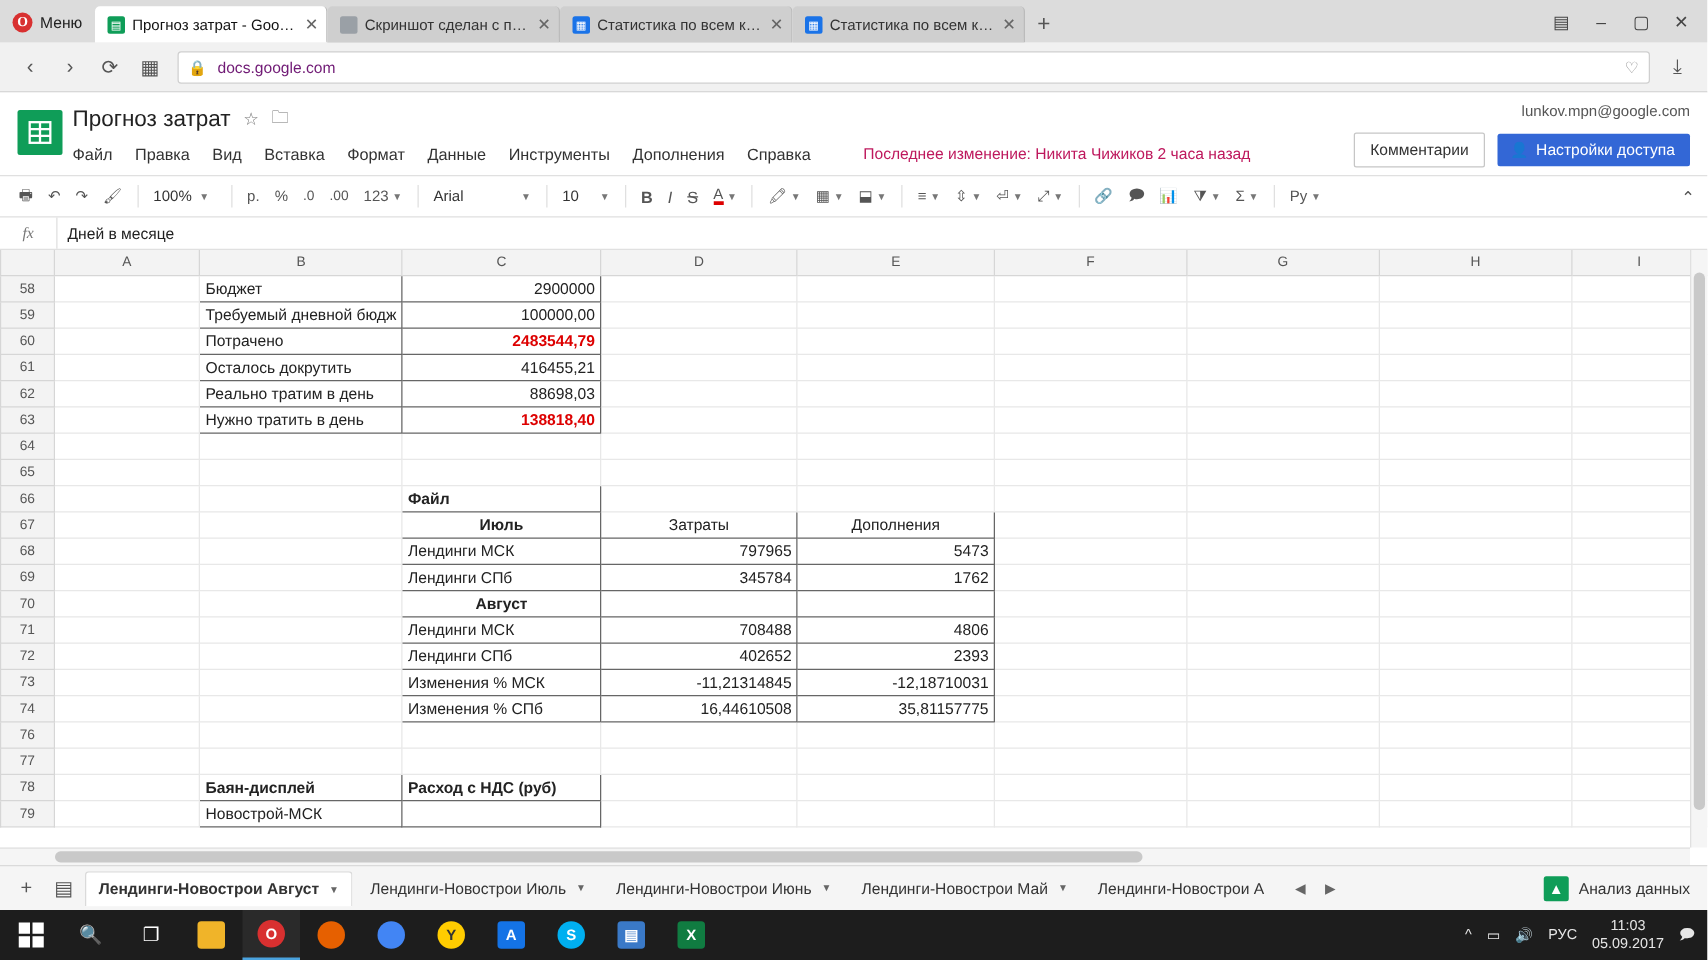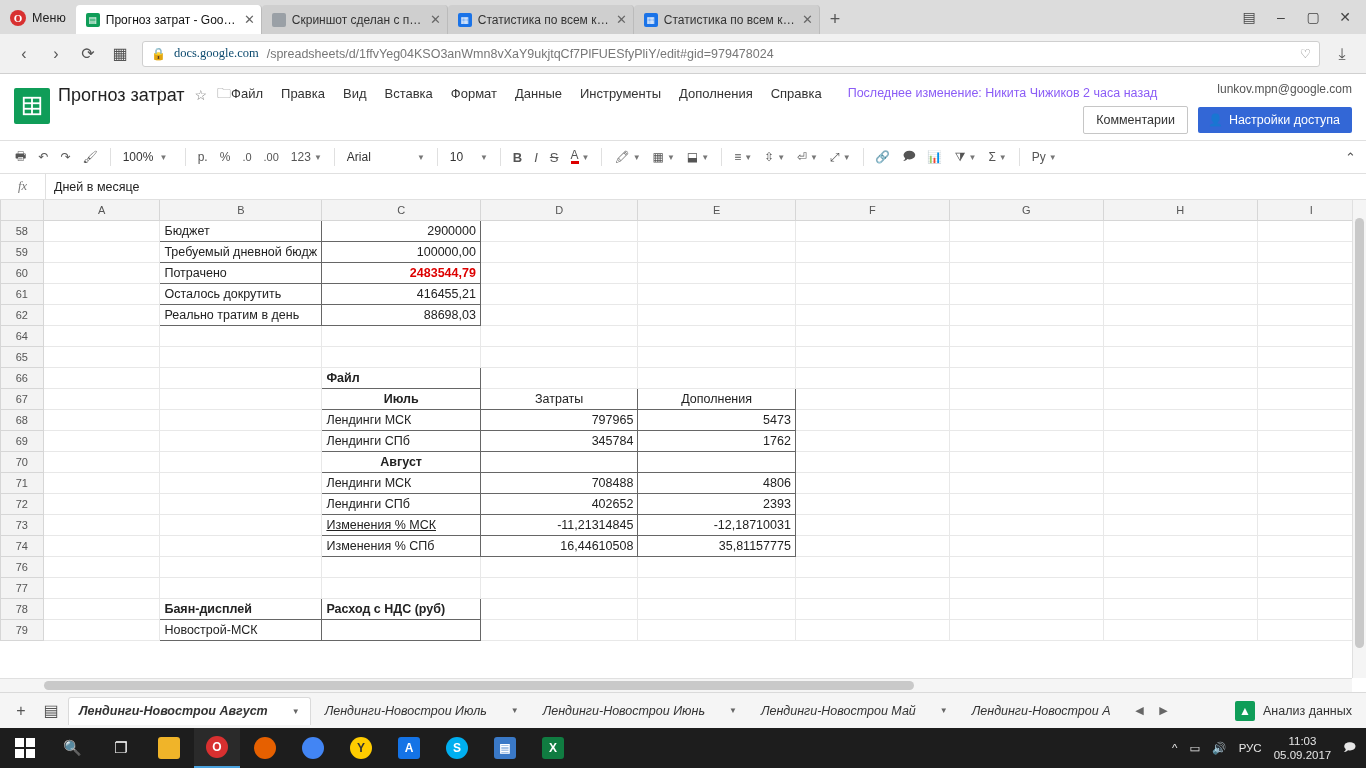--- a/index.html
+++ b/index.html
@@ -85,43 +85,43 @@
     color: #555; font-size: 16px;
   }
   .urlfield {
     flex: 1; height: 26px; background: #fff;
     border: 1px solid #cfcfcf; border-radius: 3px;
     display: flex; align-items: center; gap: 8px;
     padding: 0 8px; font-size: 12.5px; color: #333;
     margin: 0 4px;
   }
   .lock { color: #0a8f3c; font-size: 12px; }
-  .url-strong { color: #0c4a6e; font-family: Liberation Serif, serif; }
+  .url-strong { color: #701a75; }
   .url-rest { color: #777; }
   .urlfield .right-icons { margin-left: auto; display: flex; gap: 10px; color: #888; }
 
   
   .sheets { flex: 1; display: flex; flex-direction: column; background: #fff; }
   .sheets-head {
     display: flex; padding: 6px 8px 0 8px; height: 66px;
     position: relative;
   }
   .sheets-logo {
     width: 36px; height: 36px; background: #0f9d58;
     border-radius: 2px; margin: 8px 8px 0 6px;
     display: flex; align-items: center; justify-content: center;
     color: #fff;
   }
   .sheets-logo svg { width: 22px; height: 22px; }
-  .doc-col { display: flex; flex-direction: row; flex: 1; }
+  .doc-col { display: flex; flex-direction: column; flex: 1; }
   .doc-title-row { display: flex; align-items: center; gap: 10px; height: 30px; }
   .doc-title { font-size: 18px; color: #222; }
   .star, .folder { color: #777; font-size: 14px; }
   .menu-row { display: flex; align-items: center; gap: 18px; height: 26px; font-size: 13px; color: #333; }
-  .menu-row .lastedit { color: #8b5cf6; font-size: 12.5px; margin-left: 8px; }
+  .menu-row .lastedit { color: #be185d; font-size: 12.5px; margin-left: 24px; }
   .acct {
     position: absolute; right: 14px; top: 8px;
     font-size: 12px; color: #555;
   }
   .head-right {
     position: absolute; right: 14px; top: 32px;
     display: flex; align-items: center; gap: 10px;
   }
   .btn-comments {
     border: 1px solid #c6c6c6; border-radius: 2px;
@@ -213,23 +213,23 @@
 
   
   .sheetbar {
     height: 36px; background: #f5f5f5;
     border-top: 1px solid #dadada;
     display: flex; align-items: center; gap: 4px;
     padding: 0 8px; font-size: 12.5px; color: #333;
   }
   .sb-icon { width: 26px; height: 26px; display: flex; align-items: center; justify-content: center; color: #555; font-size: 16px; }
   .sheet-tab {
-    height: 28px; display: flex; align-items: center; gap: 24px;
+    height: 28px; display: flex; align-items: center; gap: 8px;
     padding: 0 10px; border-radius: 3px 3px 0 0;
-    color: #333; white-space: nowrap; font-style: italic;
+    color: #333; white-space: nowrap;
   }
   .sheet-tab.active { background: #fff; font-weight: bold; border: 1px solid #dadada; border-bottom: none; }
   .sheet-tab .tcaret { font-size: 8px; color: #666; }
   .sheet-arrows { display: flex; gap: 2px; margin-left: 4px; }
   .sheet-arrow { width: 22px; height: 24px; display: flex; align-items: center; justify-content: center; color: #666; font-size: 11px; }
   .explore {
     margin-left: auto; display: flex; align-items: center; gap: 8px;
     color: #333; font-size: 12.5px; padding-right: 6px;
   }
   .explore .sq { width: 20px; height: 20px; background: #0f9d58; color: #fff; border-radius: 2px; display: flex; align-items: center; justify-content: center; font-size: 12px; }
@@ -290,21 +290,20 @@
   </div>
 
   <div class="urlbar">
     <div class="navbtn">‹</div>
     <div class="navbtn">›</div>
     <div class="navbtn">⟳</div>
     <div class="navbtn">▦</div>
     <div class="urlfield">
       <span class="lock">🔒</span>
       <span class="url-strong">docs.google.com</span>
-        <span class="url-rest">/spreadsheets/d/1ffvYeg04KSO3anWmn8vXaY9ukjtqCf7PlFUESfyPliY/edit#gid=979478024</span>
       <span class="right-icons">
         <span>♡</span>
       </span>
     </div>
     <div class="navbtn">⤓</div>
   </div>
 
   <div class="sheets">
 
     <div class="sheets-head">
@@ -487,20 +486,32 @@
               <td class="cell bordered" style="width: 162px;">Реально тратим в день</td>
               <td class="cell bordered num" style="width: 160px;">88698,03</td>
               <td class="cell plain" style="width: 161px;"></td>
               <td class="cell plain" style="width: 161px;"></td>
               <td class="cell plain" style="width: 161px;"></td>
               <td class="cell plain" style="width: 161px;"></td>
               <td class="cell plain" style="width: 161px;"></td>
               <td class="cell plain" style="width: 113px;"></td>
             </tr>
             <tr>
+              <th class="rowhead">63</th>
+              <td class="cell plain" style="width: 122px;"></td>
+              <td class="cell bordered" style="width: 162px;">Нужно тратить в день</td>
+              <td class="cell bordered red" style="width: 160px;">138818,40</td>
+              <td class="cell plain" style="width: 161px;"></td>
+              <td class="cell plain" style="width: 161px;"></td>
+              <td class="cell plain" style="width: 161px;"></td>
+              <td class="cell plain" style="width: 161px;"></td>
+              <td class="cell plain" style="width: 161px;"></td>
+              <td class="cell plain" style="width: 113px;"></td>
+            </tr>
+            <tr>
               <th class="rowhead">64</th>
               <td class="cell plain" style="width: 122px;"></td>
               <td class="cell plain" style="width: 162px;"></td>
               <td class="cell plain" style="width: 160px;"></td>
               <td class="cell plain" style="width: 161px;"></td>
               <td class="cell plain" style="width: 161px;"></td>
               <td class="cell plain" style="width: 161px;"></td>
               <td class="cell plain" style="width: 161px;"></td>
               <td class="cell plain" style="width: 161px;"></td>
               <td class="cell plain" style="width: 113px;"></td>
@@ -598,21 +609,21 @@
               <td class="cell bordered num" style="width: 161px;">2393</td>
               <td class="cell plain" style="width: 161px;"></td>
               <td class="cell plain" style="width: 161px;"></td>
               <td class="cell plain" style="width: 161px;"></td>
               <td class="cell plain" style="width: 113px;"></td>
             </tr>
             <tr>
               <th class="rowhead">73</th>
               <td class="cell plain" style="width: 122px;"></td>
               <td class="cell plain" style="width: 162px;"></td>
-              <td class="cell bordered" style="width: 160px; text-decoration: underline;">Изменения % МСК</td>
+              <td class="cell bordered" style="width: 160px;">Изменения % МСК</td>
               <td class="cell bordered num" style="width: 161px;">-11,21314845</td>
               <td class="cell bordered num" style="width: 161px;">-12,18710031</td>
               <td class="cell plain" style="width: 161px;"></td>
               <td class="cell plain" style="width: 161px;"></td>
               <td class="cell plain" style="width: 161px;"></td>
               <td class="cell plain" style="width: 113px;"></td>
             </tr>
             <tr>
               <th class="rowhead">74</th>
               <td class="cell plain" style="width: 122px;"></td>

